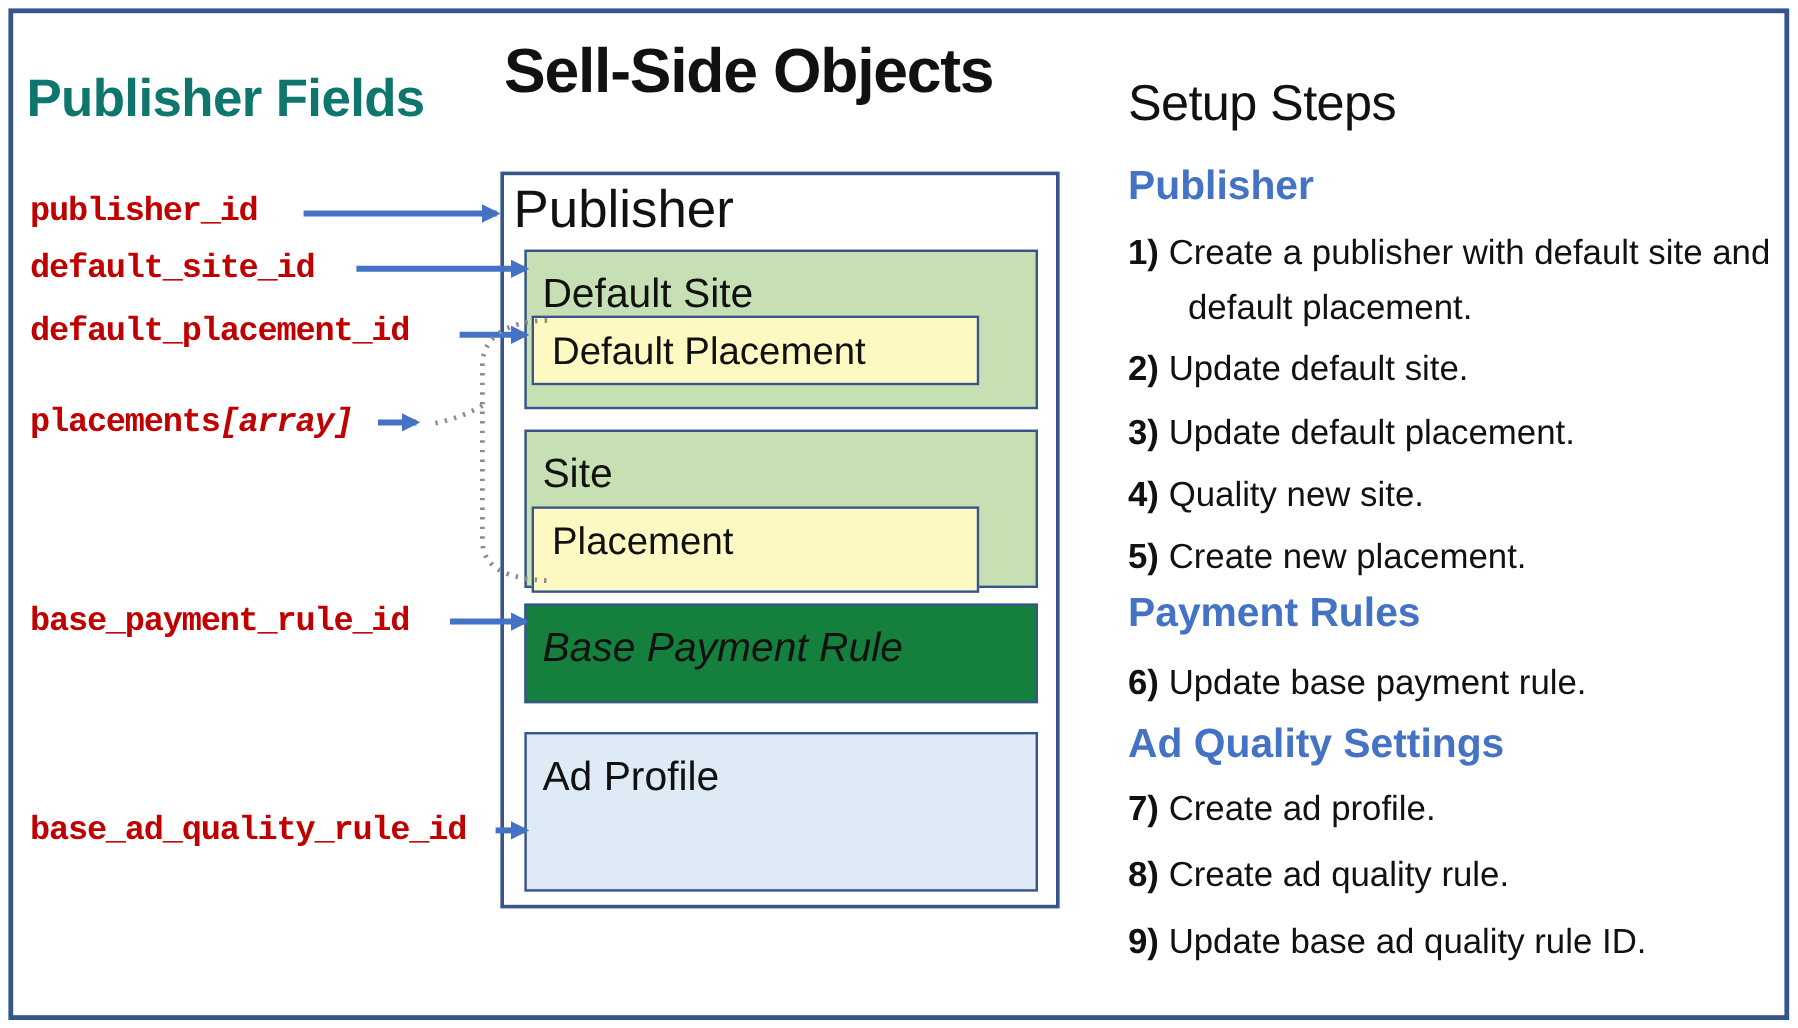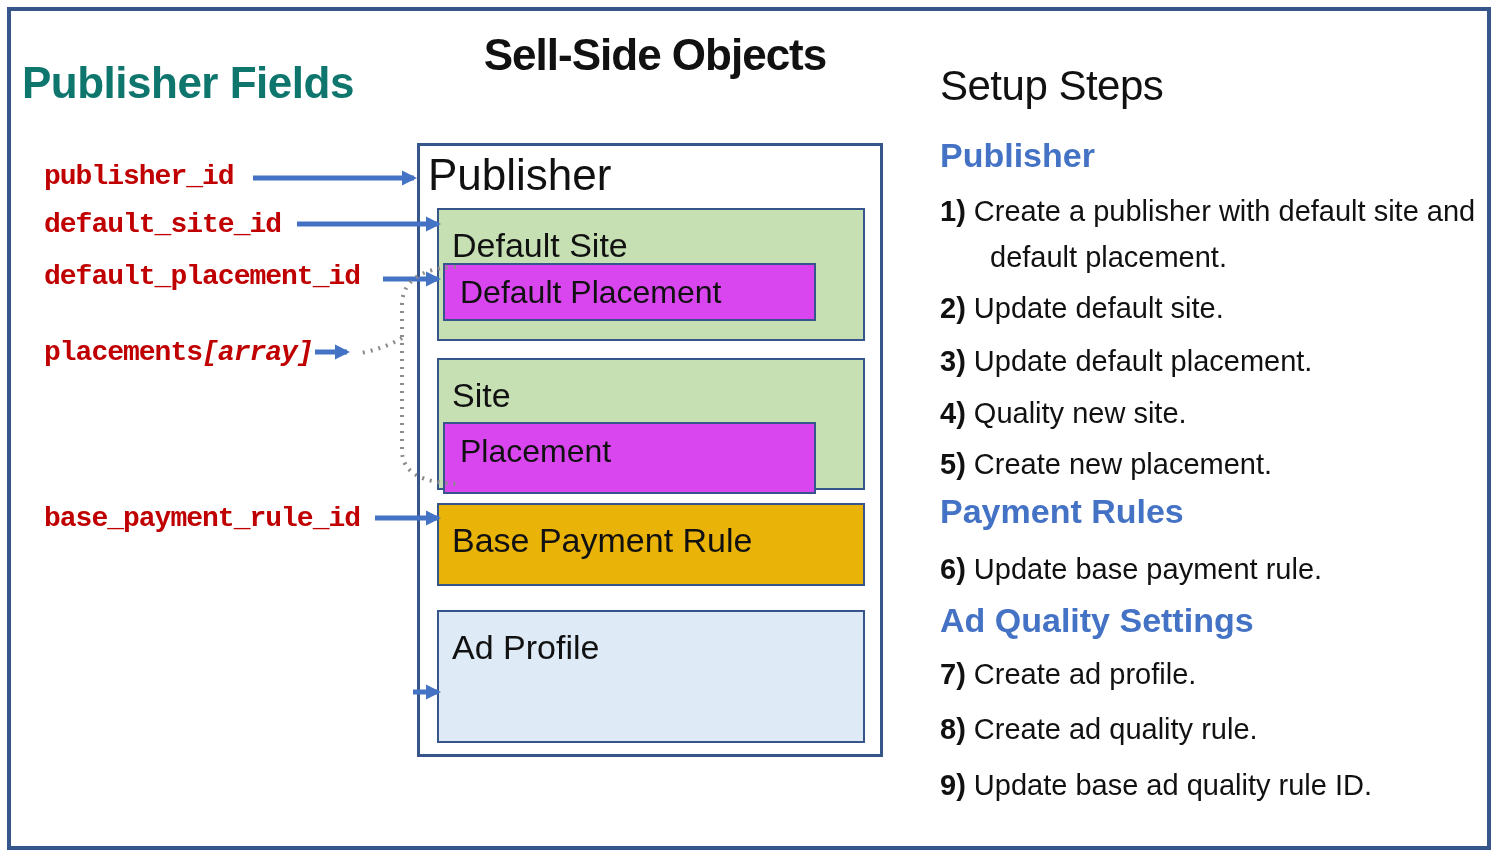--- a/index.html
+++ b/index.html
@@ -10,50 +10,49 @@
   .outer-border{
     position:absolute;left:7px;top:7px;right:7px;bottom:7px;
     border:4px solid #35558B;pointer-events:none;
   }
   
   .title-left{
     position:absolute;left:22px;top:58px;font-size:44px;font-weight:bold;color:#0f766e;
     letter-spacing:-0.5px;margin:0;
   }
   .title-center{
-    position:absolute;left:420px;top:30px;width:470px;text-align:center;
-    font-size:44px;font-weight:bold;color:#111;letter-spacing:-1px;margin:0;
+    position:absolute;left:420px;top:30px;width:470px;
+    font-size:52px;font-weight:bold;color:#111;letter-spacing:-1px;margin:0;
   }
   .title-right{
     position:absolute;left:940px;top:62px;font-size:42px;font-weight:normal;color:#111;
     letter-spacing:-0.5px;margin:0;
   }
   
   .field{
     position:absolute;left:25px;height:34px;line-height:34px;
     font-family:"Liberation Mono","DejaVu Sans Mono",monospace;
     font-weight:bold;font-size:28px;color:#C00000;white-space:nowrap;
     letter-spacing:-1px;
-    margin-left:19px;
   }
   .field .arr-suffix{font-style:italic;}
   
   .pub-box{
     position:absolute;left:417px;top:143px;width:466px;height:614px;
     background:#ffffff;border:3px solid #35558B;box-sizing:border-box;
   }
   .pub-label{
     position:absolute;left:428px;top:150px;font-size:44px;color:#111;white-space:nowrap;
   }
   .obj{position:absolute;box-sizing:border-box;border:2px solid #35558B;}
   .obj-label{font-size:34px;color:#111;white-space:nowrap;padding:16px 0 0 13px;}
   .obj-label.small{font-size:32px;padding:9px 0 0 15px;}
   .green{background:#C6E0B4;}
-  .yellow{background:#d946ef;}
-  .grayfill{background:#eab308;}
+  .yellow{background:#fef9c3;}
+  .grayfill{background:#15803d;font-style:italic;}
   .bluefill{background:#DEEBF7;}
   .peach{background:#FBE5D6;}
   .box-default-site{left:437px;top:208px;width:428px;height:133px;}
   .box-default-placement{left:443px;top:263px;width:373px;height:58px;}
   .box-site{left:437px;top:358px;width:428px;height:132px;}
   .box-placement{left:443px;top:422px;width:373px;height:72px;}
   .box-base-payment{left:437px;top:503px;width:428px;height:83px;}
   .box-ad-profile{left:437px;top:610px;width:428px;height:133px;}
   .box-ad-quality{left:443px;top:670px;width:360px;height:57px;}
   
@@ -87,20 +86,23 @@
     <span>default_site_id</span>
   </div>
   <div class="field" style="top:260px">
     <span>default_placement_id</span>
   </div>
   <div class="field" style="top:336px">
     <span>placements</span><span class="arr-suffix">[array]</span>
   </div>
   <div class="field" style="top:502px">
     <span>base_payment_rule_id</span>
+  </div>
+  <div class="field" style="top:676px">
+    <span>base_ad_quality_rule_id</span>
   </div>
 
   <div class="pub-box"></div>
   <div class="pub-label">Publisher</div>
 
   <div class="obj green box-default-site">
     <div class="obj-label">Default Site</div>
   </div>
   <div class="obj yellow box-default-placement">
     <div class="obj-label small">Default Placement</div>

